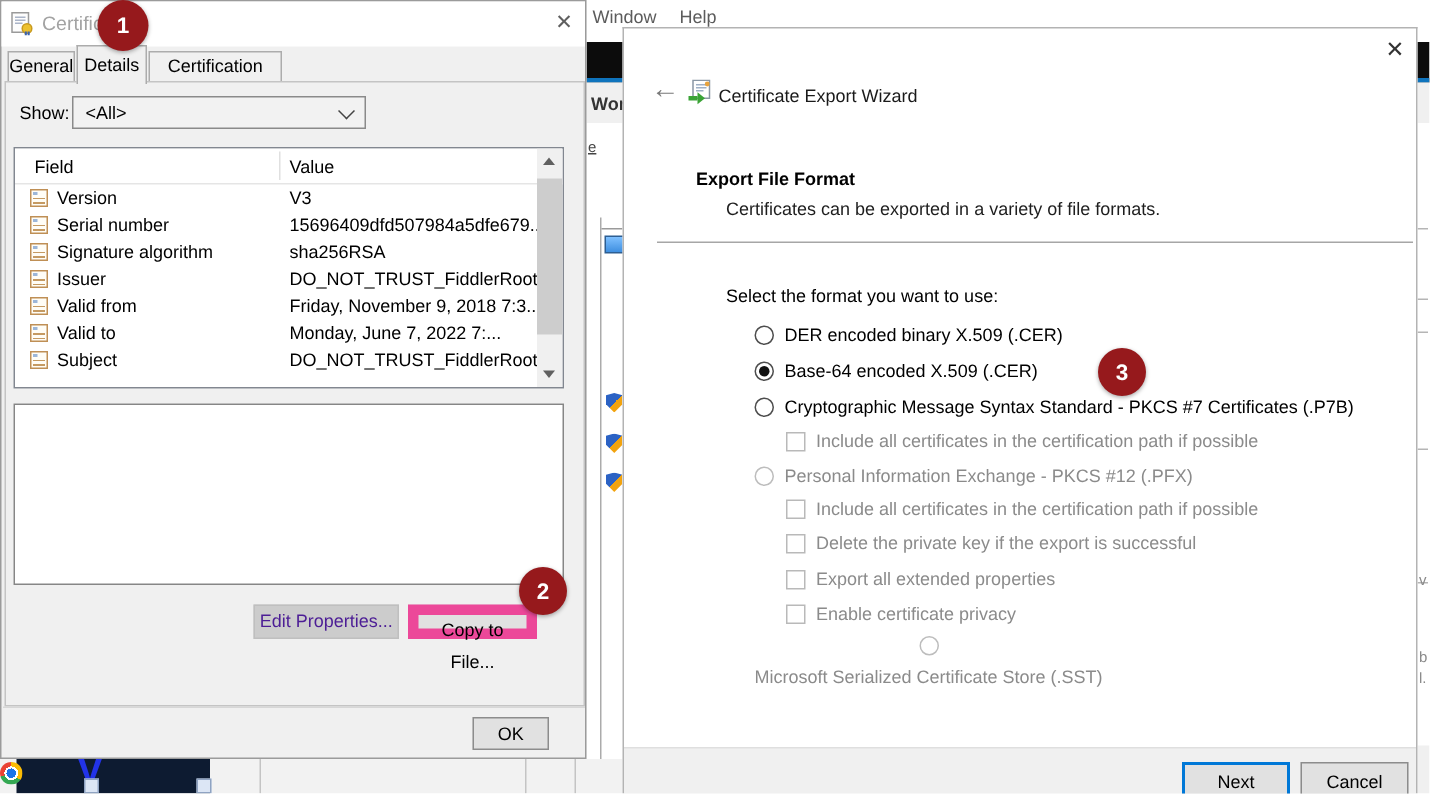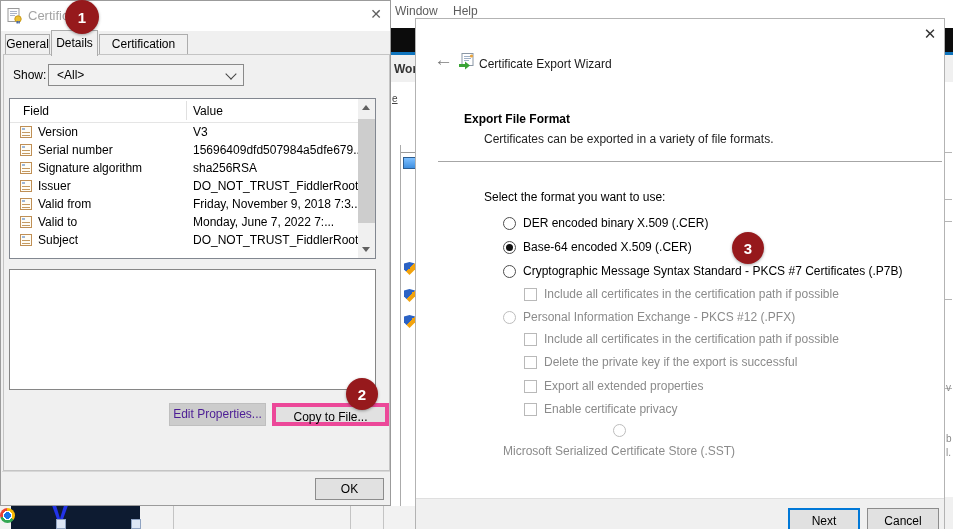--- a/index.html
+++ b/index.html
@@ -76,24 +76,24 @@
           border-bottom:5px solid #606060;position:absolute;left:4px;top:6px}
   .tri-dn{width:0;height:0;border-left:4px solid transparent;border-right:4px solid transparent;
           border-top:5px solid #606060;position:absolute;left:4px;bottom:6px}
   #lv-thumb{position:absolute;left:0;top:20px;width:17px;height:104px;background:#cdcdcd}
   #detail-box{position:absolute;left:8px;top:268px;width:367px;height:121px;background:#fff;
               border:1px solid #868686;box-sizing:border-box}
   .btn{position:absolute;box-sizing:border-box;text-align:center;font-size:12px;
        font-family:"Liberation Sans",sans-serif}
   #btn-edit{left:168px;top:402px;width:97px;height:23px;background:#cccccc;border:1px solid #bfbfbf;
             color:#4c1d95;line-height:21px}
-  #btn-copy{left:271px;top:402px;width:117px;height:23px;background:#e1e1e1;border:4px solid #ec4899;
+  #btn-copy{left:271px;top:402px;width:86px;height:23px;background:#e1e1e1;border:7px solid #ec4899;
             line-height:21px}
   #cert-footer-line{position:absolute;left:1px;top:470px;width:388px;height:1px;background:#d7d7d7}
-  #btn-ok{left:314px;top:477px;width:69px;height:22px;background:#e1e1e1;border:1px solid #8c8c8c;
+  #btn-ok{left:314px;top:477px;width:51px;height:22px;background:#e1e1e1;border:1px solid #8c8c8c;
           line-height:20px}
 
   
   #wizard{left:415px;top:18px;width:530px;height:511px;background:#fff;border:1px solid #b3b3b3;
           border-bottom:none;box-sizing:border-box;z-index:5}
   #wiz-close{position:absolute;left:503px;top:5px;width:22px;height:20px;color:#333;font-size:15px;
              text-align:center;line-height:20px}
   #wiz-back{position:absolute;left:18px;top:30px;color:#7a7a7a;font-size:19px}
   #wiz-icon{position:absolute;left:42px;top:34px}
   #wiz-title{position:absolute;left:63px;top:38px;color:#1a1a1a}

